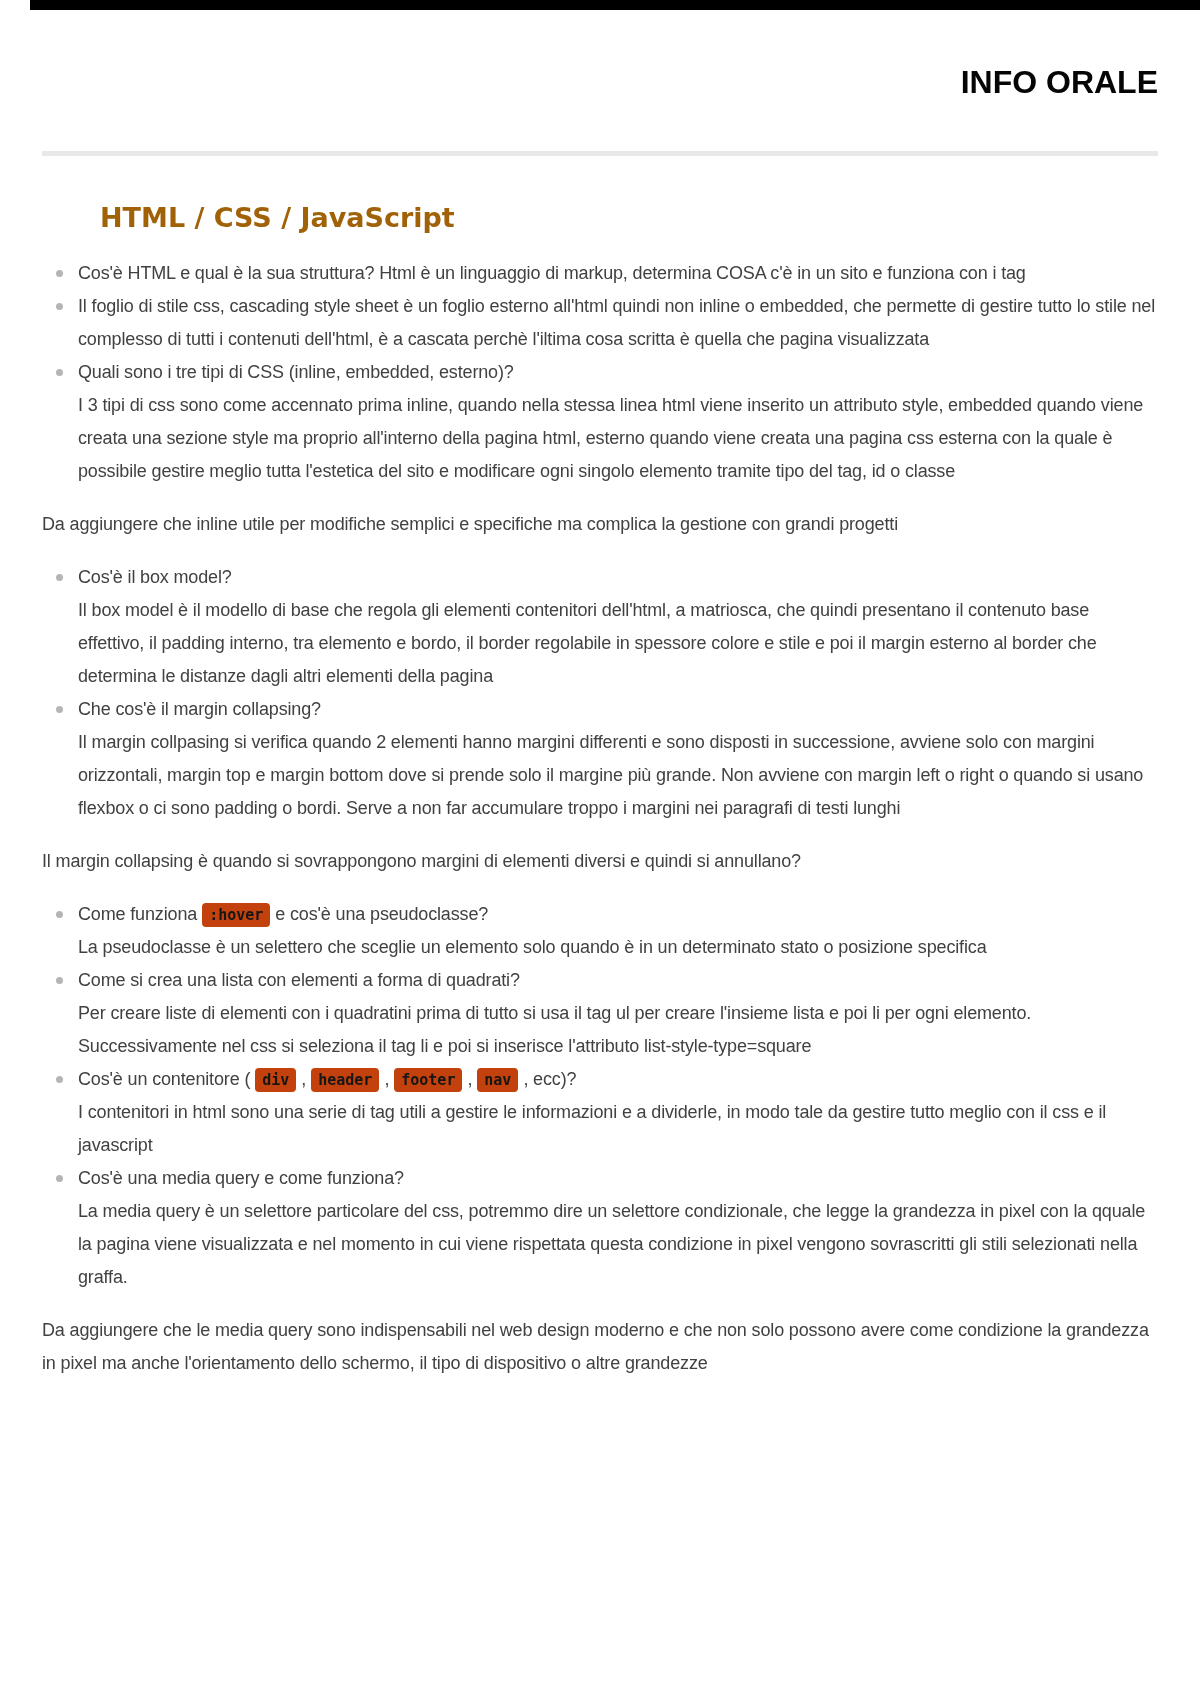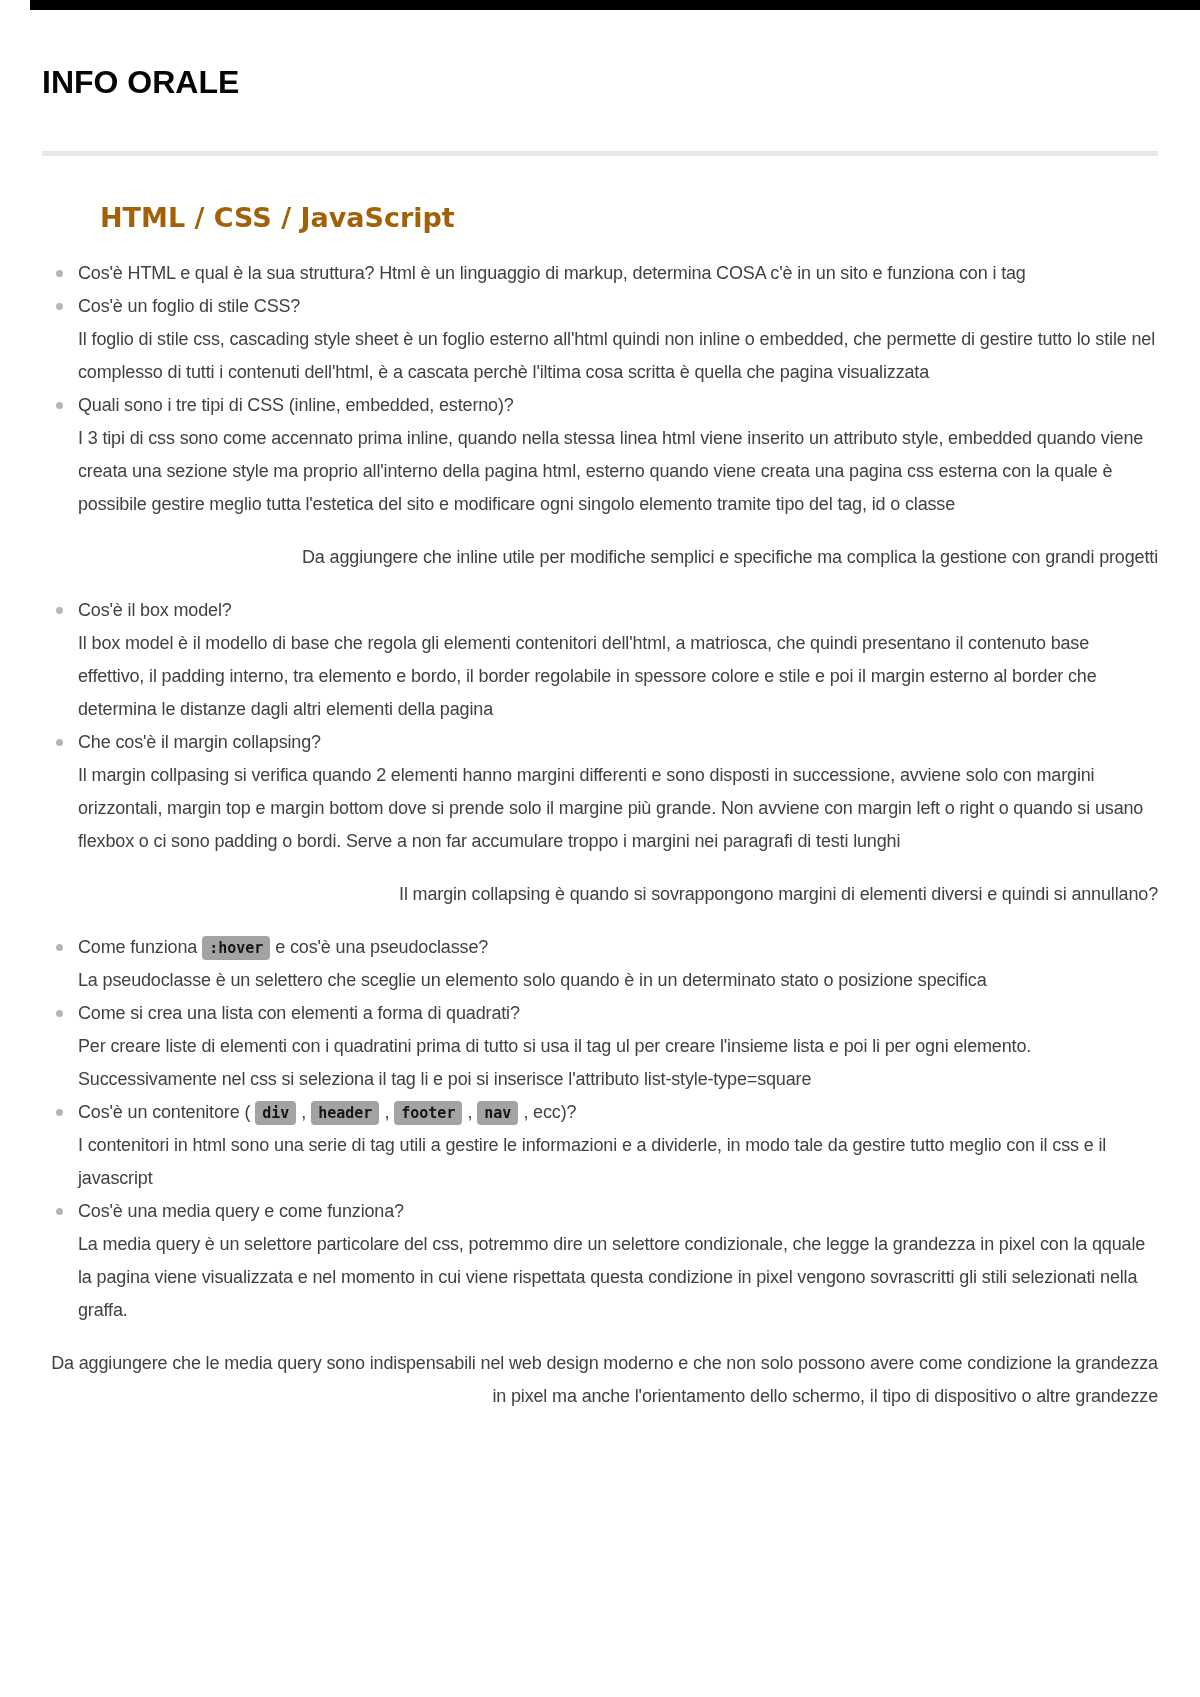--- a/index.html
+++ b/index.html
@@ -10,42 +10,43 @@
   }
   .top-bar {
     position: absolute; top: 0; left: 30px; right: 0; height: 10px;
     background: #000000;
   }
   .page { padding: 64px 42px 0 42px; }
   h1.doc-title {
     margin: 0; font-size: 32px; line-height: 37px; font-weight: 700;
     color: #050505; letter-spacing: 0;
     font-family: "Liberation Sans", sans-serif;
+    text-align: right;
   }
   .divider {
     height: 5px; background: #e8e8e8; margin-top: 50px; border: none;
   }
   h2.section-title {
     margin: 46px 0 23px 58px; font-size: 27px; line-height: 32px;
     font-weight: 800; color: #a16207;
     font-family: "DejaVu Sans", "Liberation Sans", sans-serif;
   }
   .content { font-size: 18px; line-height: 33px; letter-spacing: -0.15px; }
   ul.qa { list-style: none; margin: 17px 0 20px 0; padding: 0 0 0 36px; }
   ul.qa li { position: relative; margin: 0; }
   .bullet {
     position: absolute; left: -22px; top: 13px; width: 7px; height: 7px;
     border-radius: 50%; background: #b5b5b5;
   }
   .q, .a { color: #414141; }
-  p.note { margin: 20px 0; color: #414141; text-align: right; }
+  p.note { margin: 20px 0; color: #414141; }
   code.chip {
     font-family: "DejaVu Sans Mono", "Liberation Mono", monospace;
     font-weight: 700; font-size: 15px; color: #161616;
-    background: #a3a3a3; border-radius: 4px; padding: 2px 7px;
+    background: #c2410c; border-radius: 4px; padding: 2px 7px;
     margin: 0 5px; display: inline-block; line-height: 20px;
     letter-spacing: 0;
   }
 </style>
 </head>
 <body>
 
 <div class="top-bar"></div>
 
 <div class="page">
@@ -58,21 +59,20 @@
 
   <div class="content">
 
     <ul class="qa">
       <li>
         <span class="bullet"></span>
         <div class="q">Cos'è HTML e qual è la sua struttura? Html è un linguaggio di markup, determina COSA c'è in un sito e funziona con i tag</div>
       </li>
       <li>
         <span class="bullet"></span>
-        <div class="q">Cos'è un foglio di stile CSS?</div>
         <div class="a">Il foglio di stile css, cascading style sheet è un foglio esterno all'html quindi non inline o embedded, che permette di gestire tutto lo stile nel complesso di tutti i contenuti dell'html, è a cascata perchè l'iltima cosa scritta è quella che pagina visualizzata</div>
       </li>
       <li>
         <span class="bullet"></span>
         <div class="q">Quali sono i tre tipi di CSS (inline, embedded, esterno)?</div>
         <div class="a">I 3 tipi di css sono come accennato prima inline, quando nella stessa linea html viene inserito un attributo style, embedded quando viene creata una sezione style ma proprio all'interno della pagina html, esterno quando viene creata una pagina css esterna con la quale è possibile gestire meglio tutta l'estetica del sito e modificare ogni singolo elemento tramite tipo del tag, id o classe</div>
       </li>
     </ul>
 
     <p class="note">Da aggiungere che inline utile per modifiche semplici e specifiche ma complica la gestione con grandi progetti</p>

